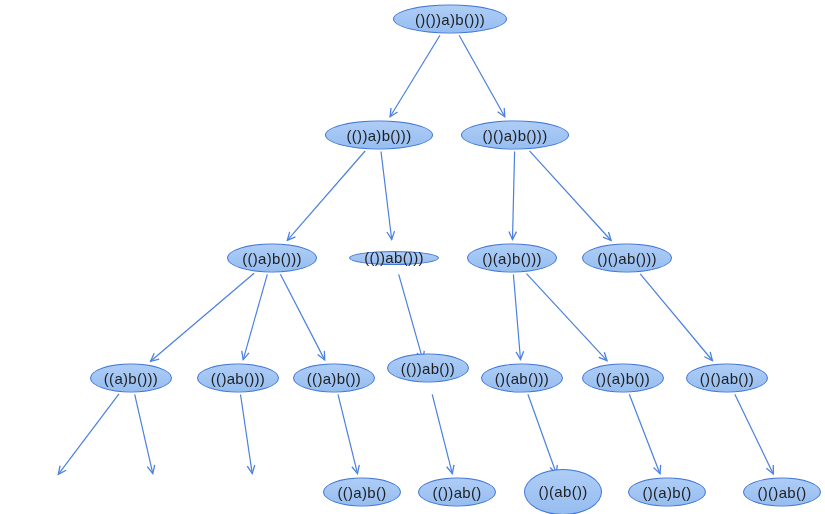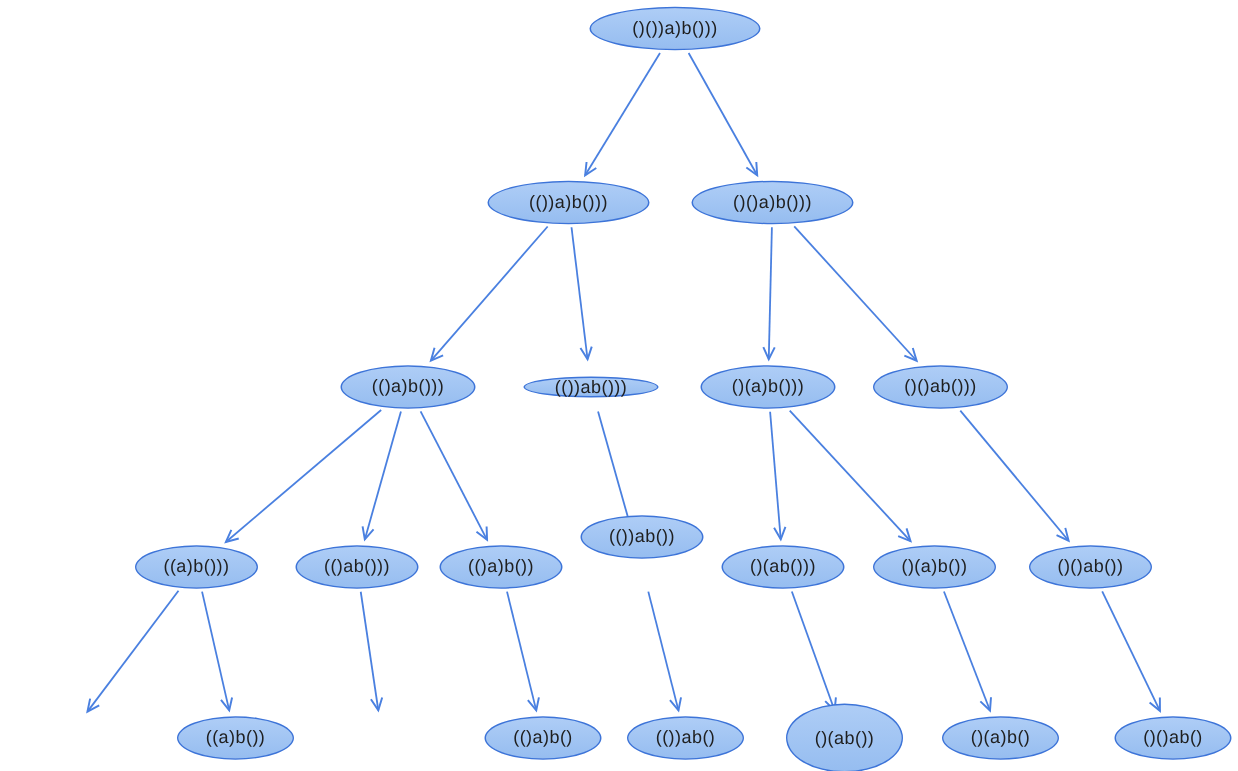--- a/index.html
+++ b/index.html
@@ -33,21 +33,21 @@
     border-radius: 50%;
     background: linear-gradient(180deg, var(--node-fill-top), var(--node-fill-bottom));
     border: 1.2px solid var(--node-border);
     box-sizing: border-box;
     display: flex;
     align-items: center;
     justify-content: center;
     white-space: nowrap;
   }
   .node span {
-    font-size: 12px;
+    font-size: 15px;
     letter-spacing: 0.3px;
     color: var(--text);
     line-height: 1;
     padding-bottom: 1px;
   }
 </style>
 </head>
 <body>
 
 <div class="stage" style="--node-fill-top: #aecdf6; --node-fill-bottom: #96bdf0; --node-border: #3d74d8; --edge: #4a80e0; --text: #1f1f1f; background: rgb(255, 255, 255);">
@@ -105,34 +105,31 @@
       </div>
       <div class="node" style="left: 131px; top: 378px; width: 82px; height: 29px;">
         <span>((a)b()))</span>
       </div>
       <div class="node" style="left: 238px; top: 378px; width: 82px; height: 29px;">
         <span>(()ab()))</span>
       </div>
       <div class="node" style="left: 334px; top: 378px; width: 82px; height: 29px;">
         <span>(()a)b())</span>
       </div>
-      <div class="node" style="left: 428px; top: 358px; width: 82px; height: 29px;">
+      <div class="node" style="left: 428px; top: 368px; width: 82px; height: 29px;">
         <span>(())ab())</span>
       </div>
       <div class="node" style="left: 522px; top: 378px; width: 82px; height: 29px;">
         <span>()(ab()))</span>
       </div>
       <div class="node" style="left: 623px; top: 378px; width: 82px; height: 29px;">
         <span>()(a)b())</span>
       </div>
       <div class="node" style="left: 727px; top: 378px; width: 82px; height: 29px;">
         <span>()()ab())</span>
-      </div>
-      <div class="node" style="left: 157px; top: 492px; width: 78px; height: 29px;">
-        <span>((a)b())</span>
       </div>
       <div class="node" style="left: 362px; top: 492px; width: 78px; height: 29px;">
         <span>(()a)b()</span>
       </div>
       <div class="node" style="left: 457px; top: 492px; width: 78px; height: 29px;">
         <span>(())ab()</span>
       </div>
       <div class="node" style="left: 563px; top: 492px; width: 78px; height: 46px;">
         <span>()(ab())</span>
       </div>

